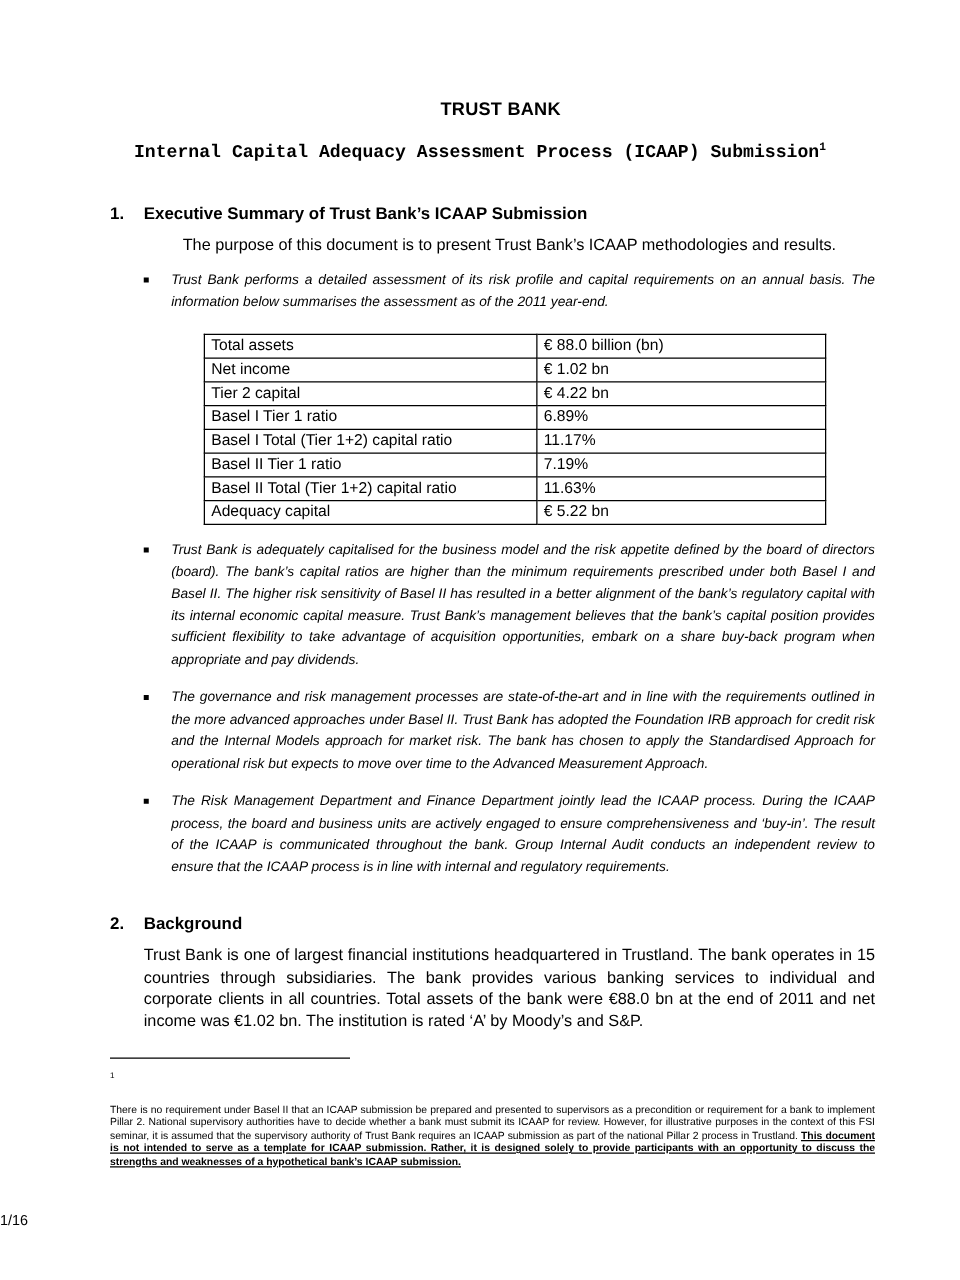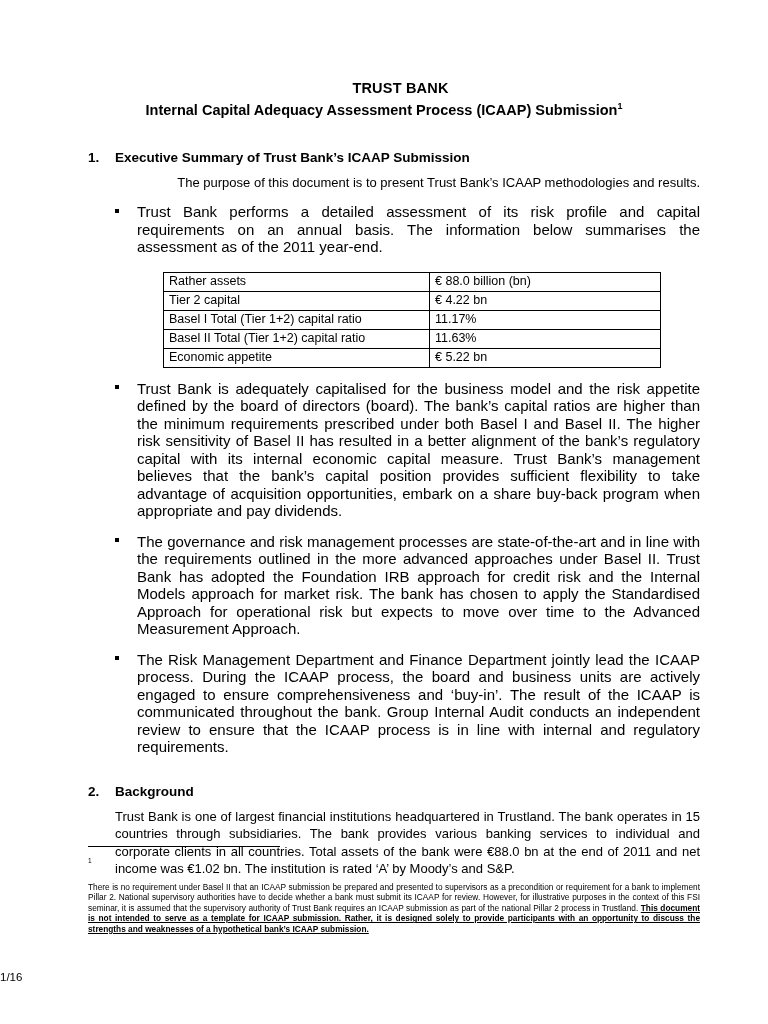--- a/index.html
+++ b/index.html
@@ -31,22 +31,23 @@
   .doc-title {
     font-size: 14.5px;
     font-weight: bold;
     letter-spacing: 0.2px;
     line-height: 1.2;
     padding-left: 33px;
   }
   .doc-subtitle {
     font-size: 14.5px;
     font-weight: bold;
-    margin-top: 4px;
+    margin-top: 16px;
     line-height: 1.2;
+    font-family: Liberation Mono, monospace;
   }
   .doc-subtitle sup {
     font-size: 9px;
     vertical-align: super;
     font-weight: bold;
   }
 
   
   .section {
     margin-top: 30px;
@@ -66,21 +67,21 @@
   }
   .body-para {
     font-size: 13px;
     line-height: 17.5px;
     margin-left: 115px;
     margin-right: 68px;
     text-align: justify;
     margin-top: 9px;
   }
   .body-para.nojust {
-    text-align: right;
+    text-align: center;
   }
 
   
   .bullet-list {
     margin-top: 12px;
   }
   .bullet-item {
     display: flex;
     margin-left: 115px;
     margin-right: 68px;
@@ -95,23 +96,24 @@
   .bullet-mark span.sq {
     display: inline-block;
     width: 4px;
     height: 4px;
     background: #000;
     vertical-align: middle;
     margin-top: -2px;
   }
   .bullet-text {
     flex: 1 1 auto;
-    font-size: 15px;
+    font-size: 11px;
     line-height: 17.5px;
     text-align: justify;
+    font-style: italic;
   }
 
   
   .metrics-table-wrap {
     margin-top: 16px;
     margin-left: 163px;
   }
   table.metrics {
     border-collapse: collapse;
     width: 477px;
@@ -199,37 +201,49 @@
       <div class="bullet-item">
         <div class="bullet-mark"><span class="sq"></span></div>
         <div class="bullet-text">Trust Bank performs a detailed assessment of its risk profile and capital requirements on an annual basis. The information below summarises the assessment as of the 2011 year-end.</div>
       </div>
     </div>
 
     <div class="metrics-table-wrap">
       <table class="metrics">
         <tbody>
           <tr>
-            <td class="label">Rather assets</td>
+            <td class="label">Total assets</td>
             <td class="value">€ 88.0 billion (bn)</td>
+          </tr>
+          <tr>
+            <td class="label">Net income</td>
+            <td class="value">€ 1.02 bn</td>
           </tr>
           <tr>
             <td class="label">Tier 2 capital</td>
             <td class="value">€ 4.22 bn</td>
           </tr>
           <tr>
+            <td class="label">Basel I Tier 1 ratio</td>
+            <td class="value">6.89%</td>
+          </tr>
+          <tr>
             <td class="label">Basel I Total (Tier 1+2) capital ratio</td>
             <td class="value">11.17%</td>
           </tr>
           <tr>
+            <td class="label">Basel II Tier 1 ratio</td>
+            <td class="value">7.19%</td>
+          </tr>
+          <tr>
             <td class="label">Basel II Total (Tier 1+2) capital ratio</td>
             <td class="value">11.63%</td>
           </tr>
           <tr>
-            <td class="label">Economic appetite</td>
+            <td class="label">Adequacy capital</td>
             <td class="value">€ 5.22 bn</td>
           </tr>
         </tbody>
       </table>
     </div>
 
     <div class="bullet-list" style="">
       <div class="bullet-item">
         <div class="bullet-mark"><span class="sq"></span></div>
         <div class="bullet-text">Trust Bank is adequately capitalised for the business model and the risk appetite defined by the board of directors (board). The bank’s capital ratios are higher than the minimum requirements prescribed under both Basel I and Basel II. The higher risk sensitivity of Basel II has resulted in a better alignment of the bank’s regulatory capital with its internal economic capital measure. Trust Bank’s management believes that the bank’s capital position provides sufficient flexibility to take advantage of acquisition opportunities, embark on a share buy-back program when appropriate and pay dividends.</div>

